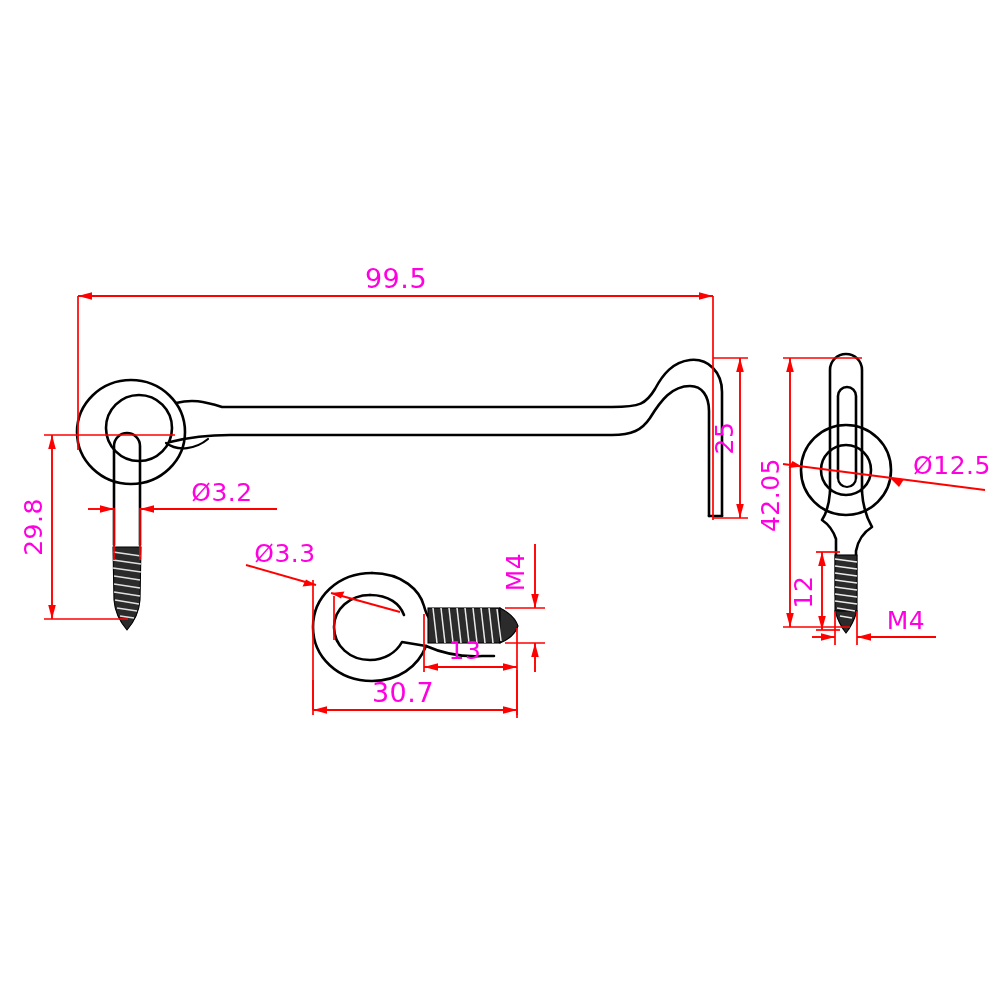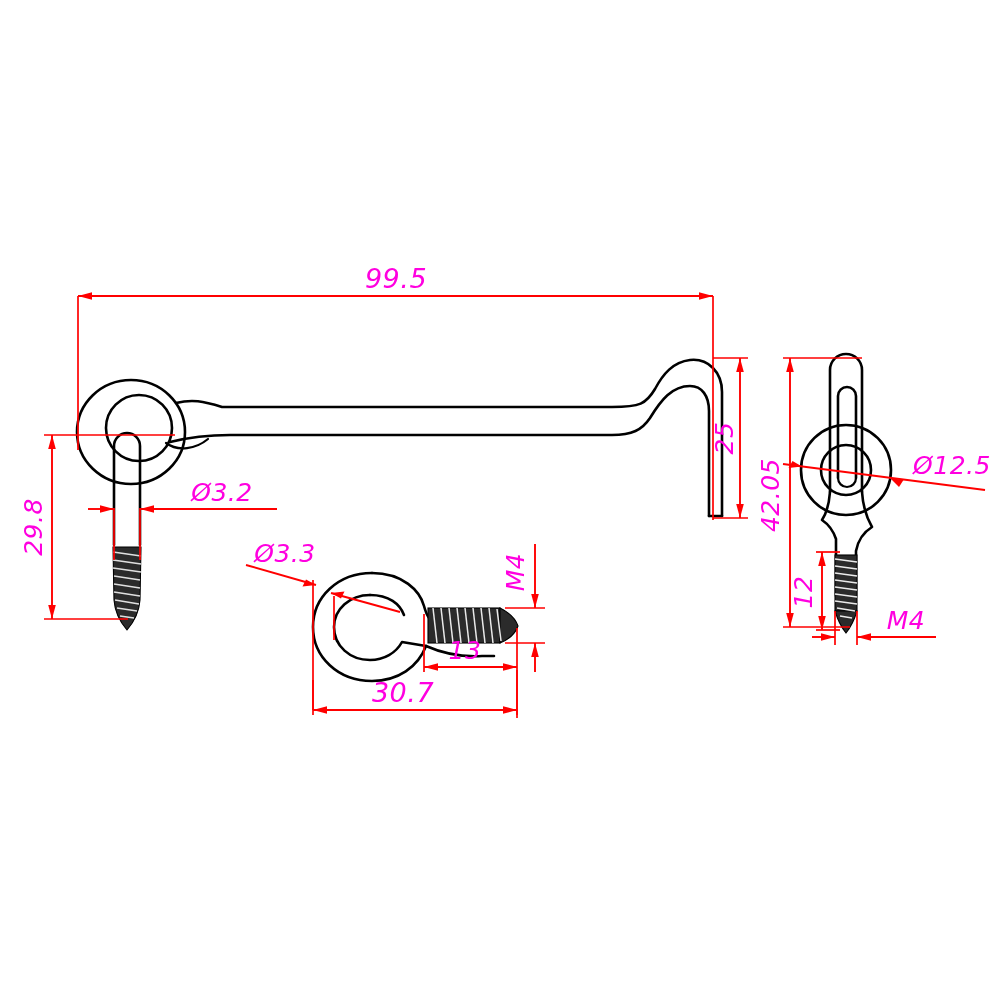--- a/index.html
+++ b/index.html
@@ -6,21 +6,20 @@
     margin: 0;
     padding: 0;
     background: #ffffff;
   }
   #canvas-wrap {
     position: relative;
     width: 1000px;
     height: 1000px;
     background: #ffffff;
     overflow: hidden;
-    font-style: italic;
   }
   svg#drawing {
     position: absolute;
     left: 0;
     top: 0;
     width: 1000px;
     height: 1000px;
     display: block;
   }
   .part-outline {

